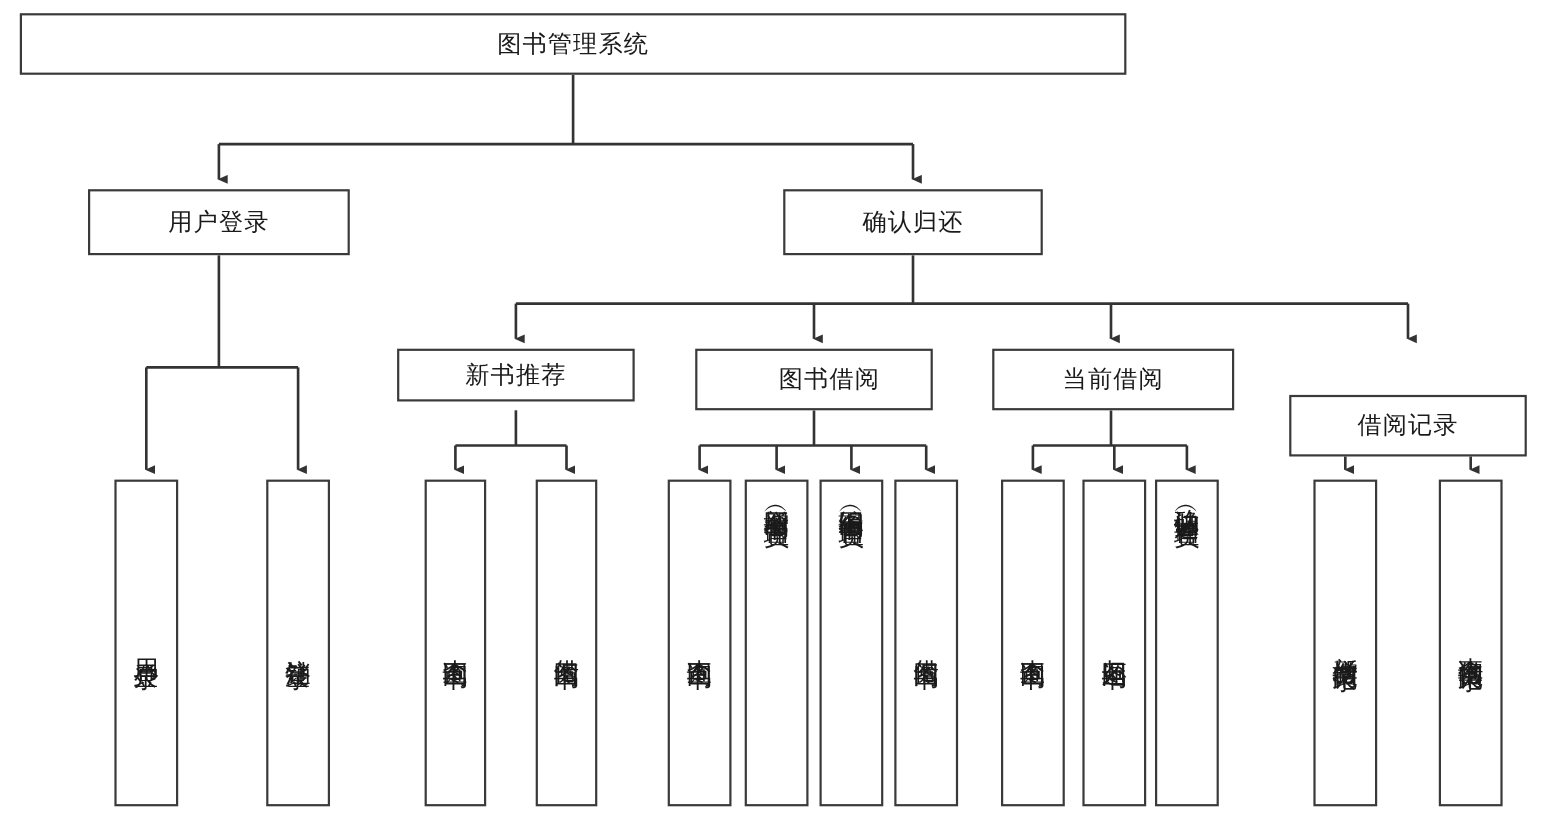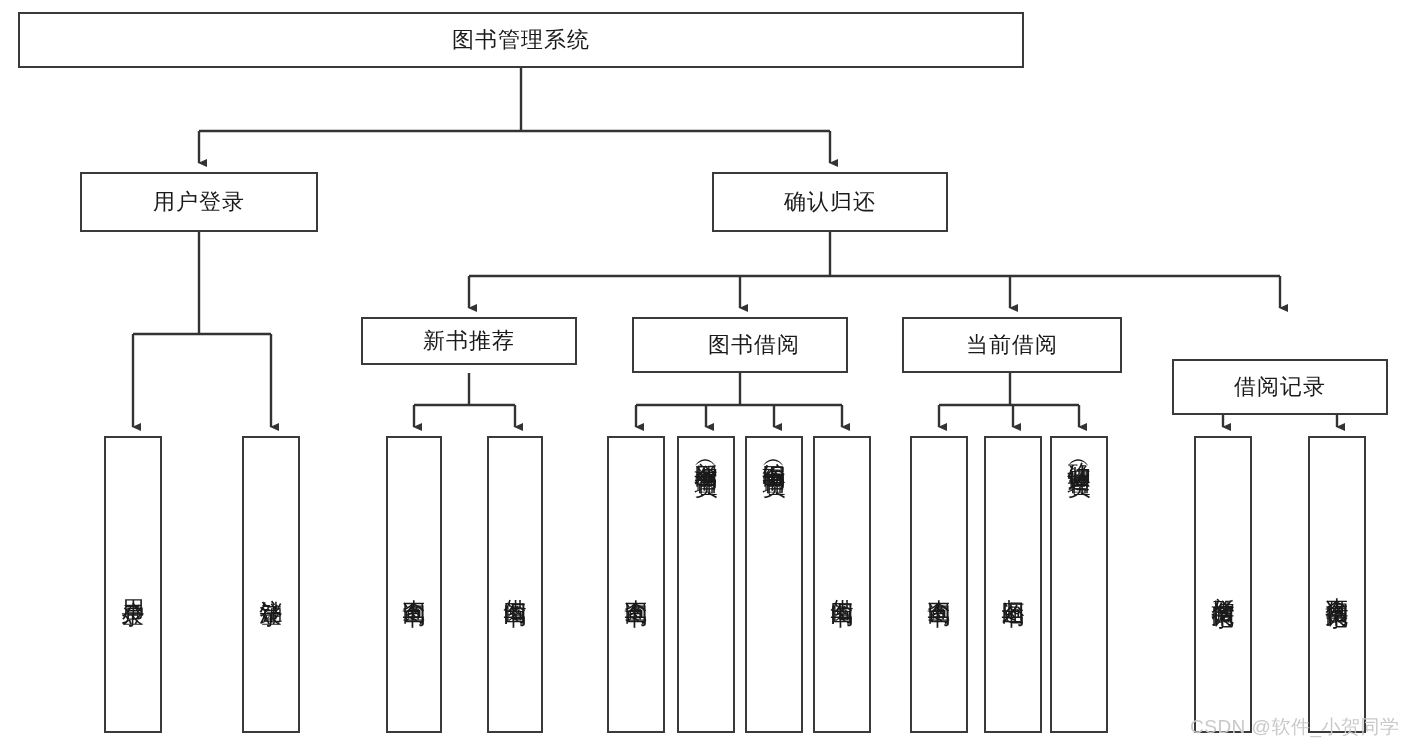--- a/index.html
+++ b/index.html
@@ -170,15 +170,14 @@
         <span>确认归还（管理员）</span>
       </div>
       <div class="node vert mid" style="left: 1194px; top: 436px; width: 58px; height: 297px;">
         <span>新增借阅记录</span>
       </div>
       <div class="node vert mid" style="left: 1308px; top: 436px; width: 58px; height: 297px;">
         <span>查询借阅记录</span>
       </div>
     </div>
 
-  <div class="watermark" style="left: 1190px; top: 714px; color: rgb(201, 201, 201);">CSDN @软件_小贺同学</div>
 
 </div>
 
 </body></html>

